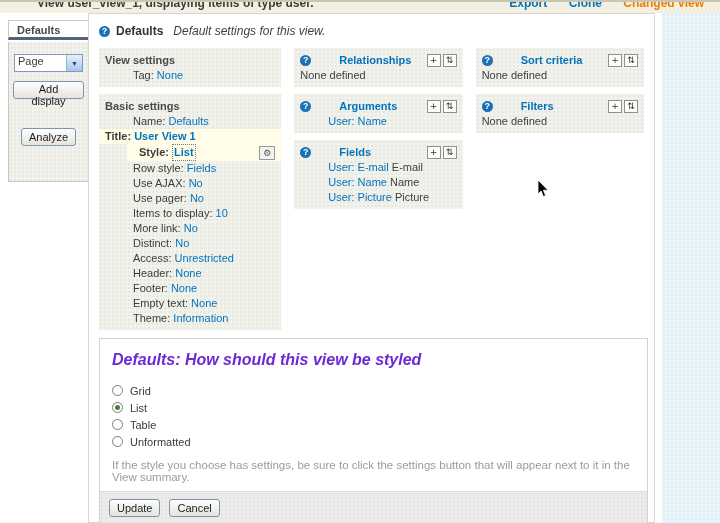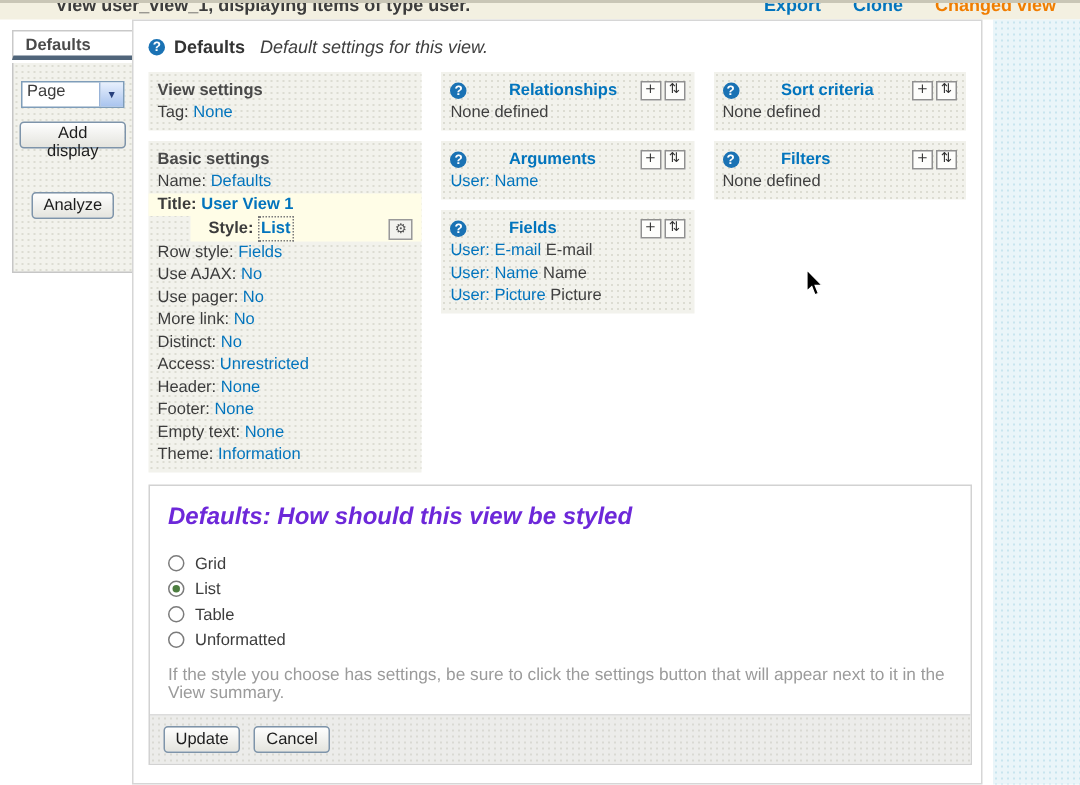--- a/index.html
+++ b/index.html
@@ -47,21 +47,21 @@
   .summary{display:flex;gap:13px;margin-top:10px;align-items:flex-start;}
   .col{display:flex;flex-direction:column;gap:7px;box-sizing:border-box;}
   .col1{width:184px;justify-content:flex-end;}.col2{width:170px;}.col3{width:170px;}
   .box{padding:4px 6px;box-sizing:border-box;}
   .box-head{display:flex;align-items:center;gap:5px;height:16px;}
   .box-title-link{color:#0274bd;font-weight:bold;padding-left:23px;}
   .box-title-plain{font-weight:bold;color:#494949;}
   .hbtns{margin-left:auto;display:flex;gap:2px;}
   .tiny{width:14px;height:13px;border:1px solid #909090;background:#fdfdfb;font-size:9px;line-height:10px;
     text-align:center;padding:0;color:#333;cursor:pointer;font-family:"DejaVu Sans",sans-serif;}
-  .srow{line-height:15px;white-space:nowrap;}
+  .srow{line-height:15px;white-space:nowrap;margin-left:28px;}
   .val{color:#0274bd;}
   .plainrow{color:#3f3f3f;line-height:15px;}
   .hl{background:#fffde7;margin:0 -6px;padding:0 6px;}
   .bold, .bold .val{font-weight:bold;}
   .indent{padding-left:12px;display:flex;align-items:center;margin-left:22px;}
   .gearbtn{margin-left:auto;width:16px;height:14px;border:1px solid #999;background:#f2f2ee;font-size:9px;
     line-height:13px;text-align:center;padding:0;cursor:pointer;color:#555;font-family:"DejaVu Sans",sans-serif;}
   .dottedval{border:1px dotted #7a7a7a;padding:0 1px;}
   .suffix{color:#3f3f3f;}
 
@@ -148,20 +148,24 @@
           <span>Row style:</span>
           <a class="val">Fields</a>
         </div>
         <div class="srow">
           <span>Use AJAX:</span>
           <a class="val">No</a>
         </div>
         <div class="srow">
           <span>Use pager:</span>
           <a class="val">No</a>
+        </div>
+        <div class="srow">
+          <span>Items to display:</span>
+          <a class="val">10</a>
         </div>
         <div class="srow">
           <span>More link:</span>
           <a class="val">No</a>
         </div>
         <div class="srow">
           <span>Distinct:</span>
           <a class="val">No</a>
         </div>
         <div class="srow">

